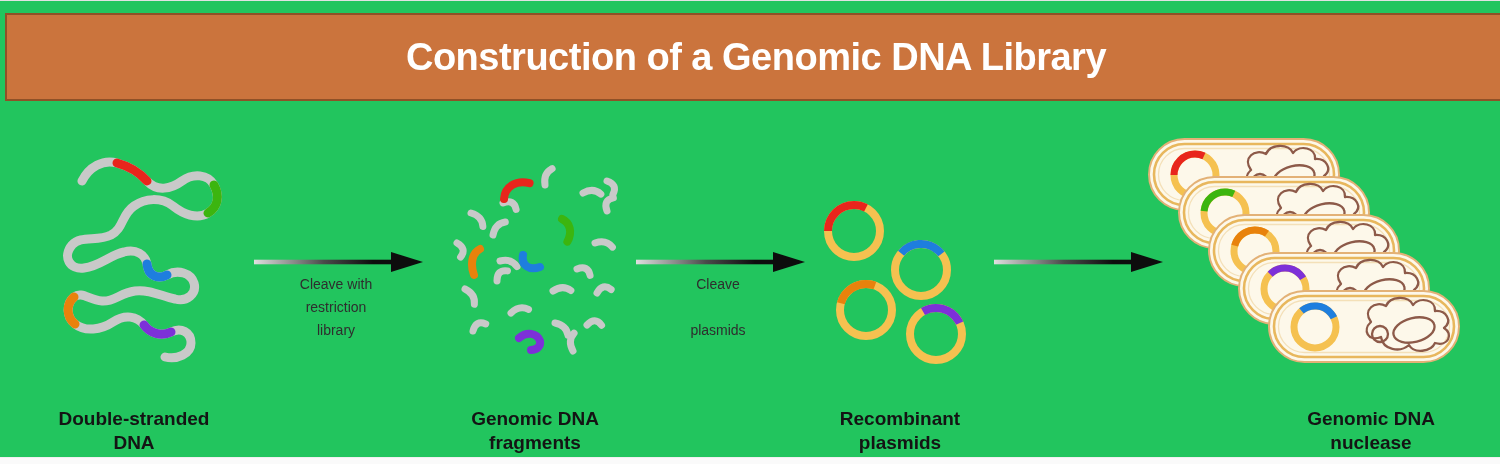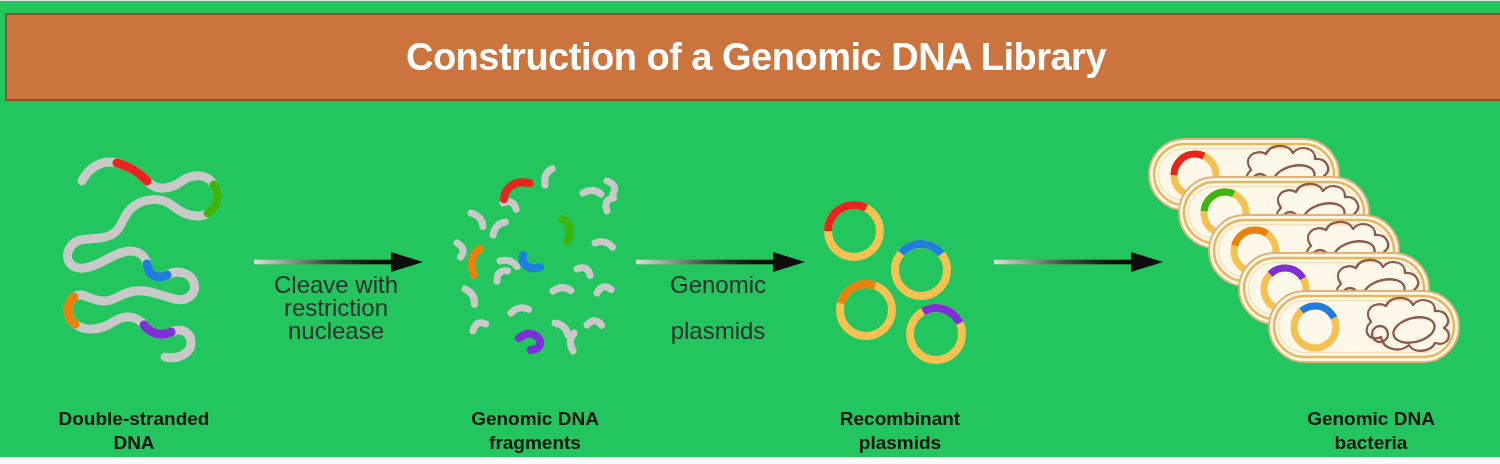--- a/index.html
+++ b/index.html
@@ -14,21 +14,21 @@
     position:absolute;left:5px;right:5px;top:12px;height:84px;
     background:#CB743D;border:2px solid #8F5127;
     display:flex;align-items:center;justify-content:center;
   }
   .banner h1{
     margin:0;color:#ffffff;font-size:38px;font-weight:700;letter-spacing:-0.5px;
   }
   
   .caption{
     position:absolute;top:272px;width:220px;text-align:center;
-    font-size:24px;line-height:23px;color:#2E2E2E;font-weight:400;
+    font-size:14px;line-height:23px;color:#2E2E2E;font-weight:400;
   }
   
   .stage-label{
     position:absolute;top:406px;width:220px;text-align:center;
     font-size:19px;line-height:24px;color:#141414;font-weight:700;
   }
   .abs{position:absolute;}
   
   .bottom-strip{
     position:absolute;left:0;right:0;bottom:0;height:7px;
@@ -86,21 +86,21 @@
           <stop offset="0.5" stop-color="#4A4A4A"></stop>
         <stop offset="0.85" stop-color="#0D0D0D"></stop>
       </linearGradient>
     </defs>
     <rect x="0" y="8.7" width="140" height="4.6" fill="url(#ag1)"></rect>
     <polygon points="137,1 169,11 137,21" fill="#0D0D0D"></polygon>
   </svg>
   <div class="caption" style="left:226px">
     <span>Cleave with</span><br>
     <span>restriction</span><br>
-    <span>nuclease</span>
+    <span>library</span>
   </div>
 
   <svg class="abs" style="left:445px;top:150px" width="190" height="215" viewBox="0 0 190 215">
     <g fill="none" stroke="#C9C9C9" stroke-width="7" stroke-linecap="round">
       <path d="M0,0 Q6,-10 16,-8" transform="translate(100,34) rotate(-40)"></path>
       <path d="M0,0 Q6,-10 16,-8" transform="translate(138,42) rotate(30)"></path>
       <path d="M0,0 Q10,-6 14,4" transform="translate(58,52) rotate(10)"></path>
       <path d="M0,0 Q6,-10 16,-8" transform="translate(26,62) rotate(75)"></path>
       <path d="M0,0 Q10,-6 14,4" transform="translate(162,60) rotate(-80)"></path>
       <path d="M0,0 Q6,-10 16,-8" transform="translate(150,92) rotate(40)"></path>
@@ -133,21 +133,21 @@
       <linearGradient id="ag2" x1="0" y1="0" x2="1" y2="0">
         <stop offset="0" stop-color="#DFDFDF"></stop>
           <stop offset="0.5" stop-color="#4A4A4A"></stop>
         <stop offset="0.85" stop-color="#0D0D0D"></stop>
       </linearGradient>
     </defs>
     <rect x="0" y="8.7" width="140" height="4.6" fill="url(#ag2)"></rect>
     <polygon points="137,1 169,11 137,21" fill="#0D0D0D"></polygon>
   </svg>
   <div class="caption" style="left:608px">
-    <span>Genomic</span><br>
+    <span>Cleave</span><br>
     <br>
     <span>plasmids</span>
   </div>
 
   <svg class="abs" style="left:815px;top:195px" width="170" height="172" viewBox="0 0 170 172">
     <g fill="none" stroke-linecap="butt">
 
       <circle cx="39" cy="35" r="26" stroke="#F5C150" stroke-width="8"></circle>
       <circle cx="39" cy="35" r="26" stroke="#E8251C" stroke-width="8" stroke-dasharray="53 164" transform="rotate(180 39 35)"></circle>
 
@@ -222,17 +222,17 @@
   <div class="stage-label" style="left:425px">
     <span>Genomic DNA</span><br>
     <span>fragments</span>
   </div>
   <div class="stage-label" style="left:790px">
     <span>Recombinant</span><br>
     <span>plasmids</span>
   </div>
   <div class="stage-label" style="left:1261px">
     <span>Genomic DNA</span><br>
-    <span>bacteria</span>
+    <span>nuclease</span>
   </div>
 
   <div class="bottom-strip"></div>
 </div>
 
 </body></html>

